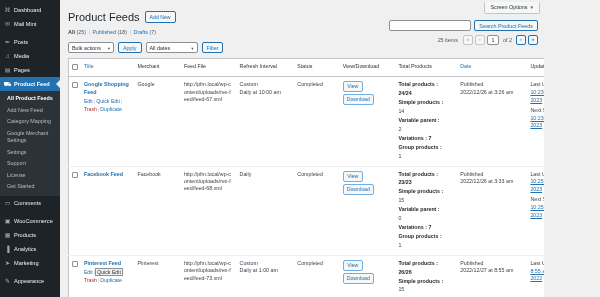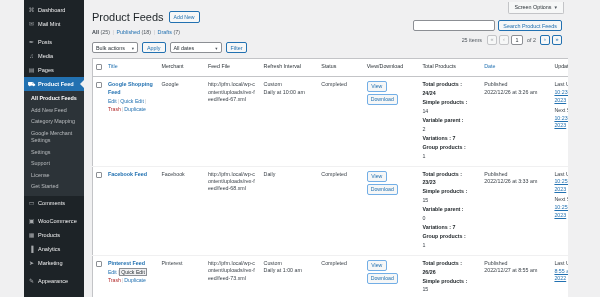--- a/index.html
+++ b/index.html
@@ -5,21 +5,21 @@
   * { box-sizing: border-box; }
   html, body {
     margin: 0; padding: 0;
     width: 600px; height: 297px;
     overflow: hidden;
     background: #f0f0f1;
     font-family: "Liberation Sans", sans-serif;
     font-size: 6px;
     color: #3c434a;
   }
-  #app { display: flex; width: 544px; height: 297px; margin-left: 24px; }
+  #app { display: flex; width: 544px; height: 297px; }
 
   
   #sidebar {
     width: 60px; flex: 0 0 60px; height: 297px;
     background: #1d2327; color: #f0f0f1;
     padding-top: 3px;
     overflow: hidden;
   }
   .menu-item {
     display: flex; align-items: center;

